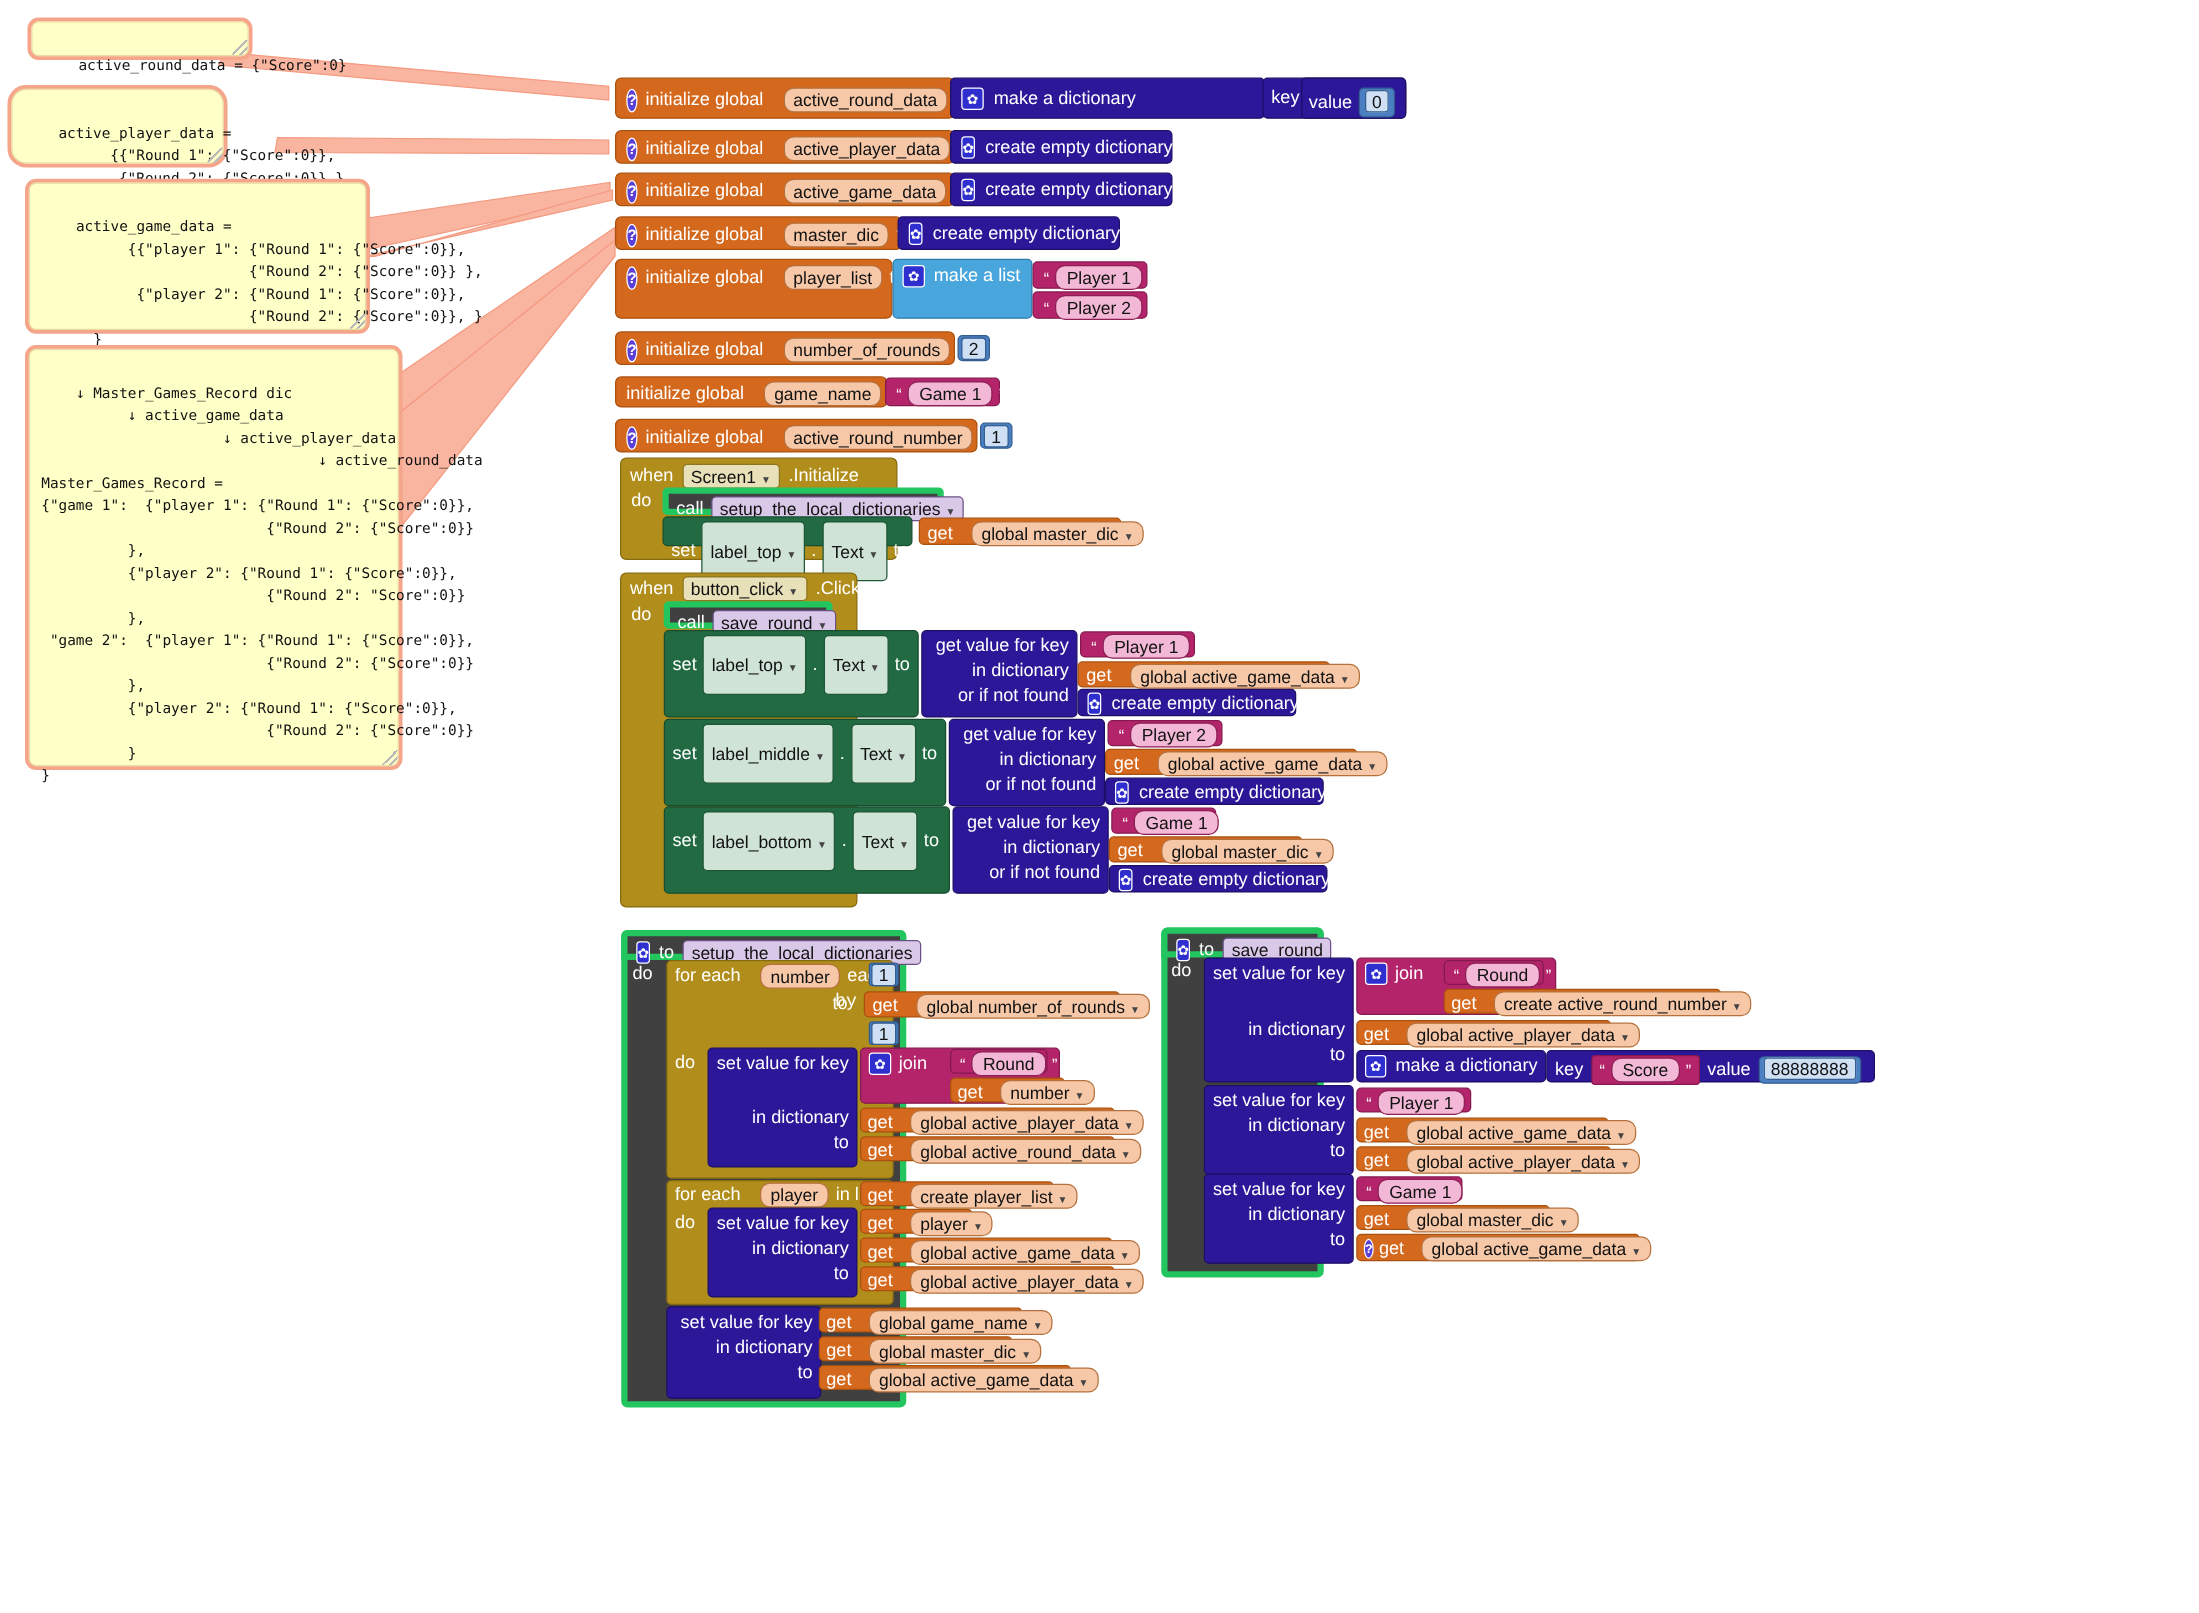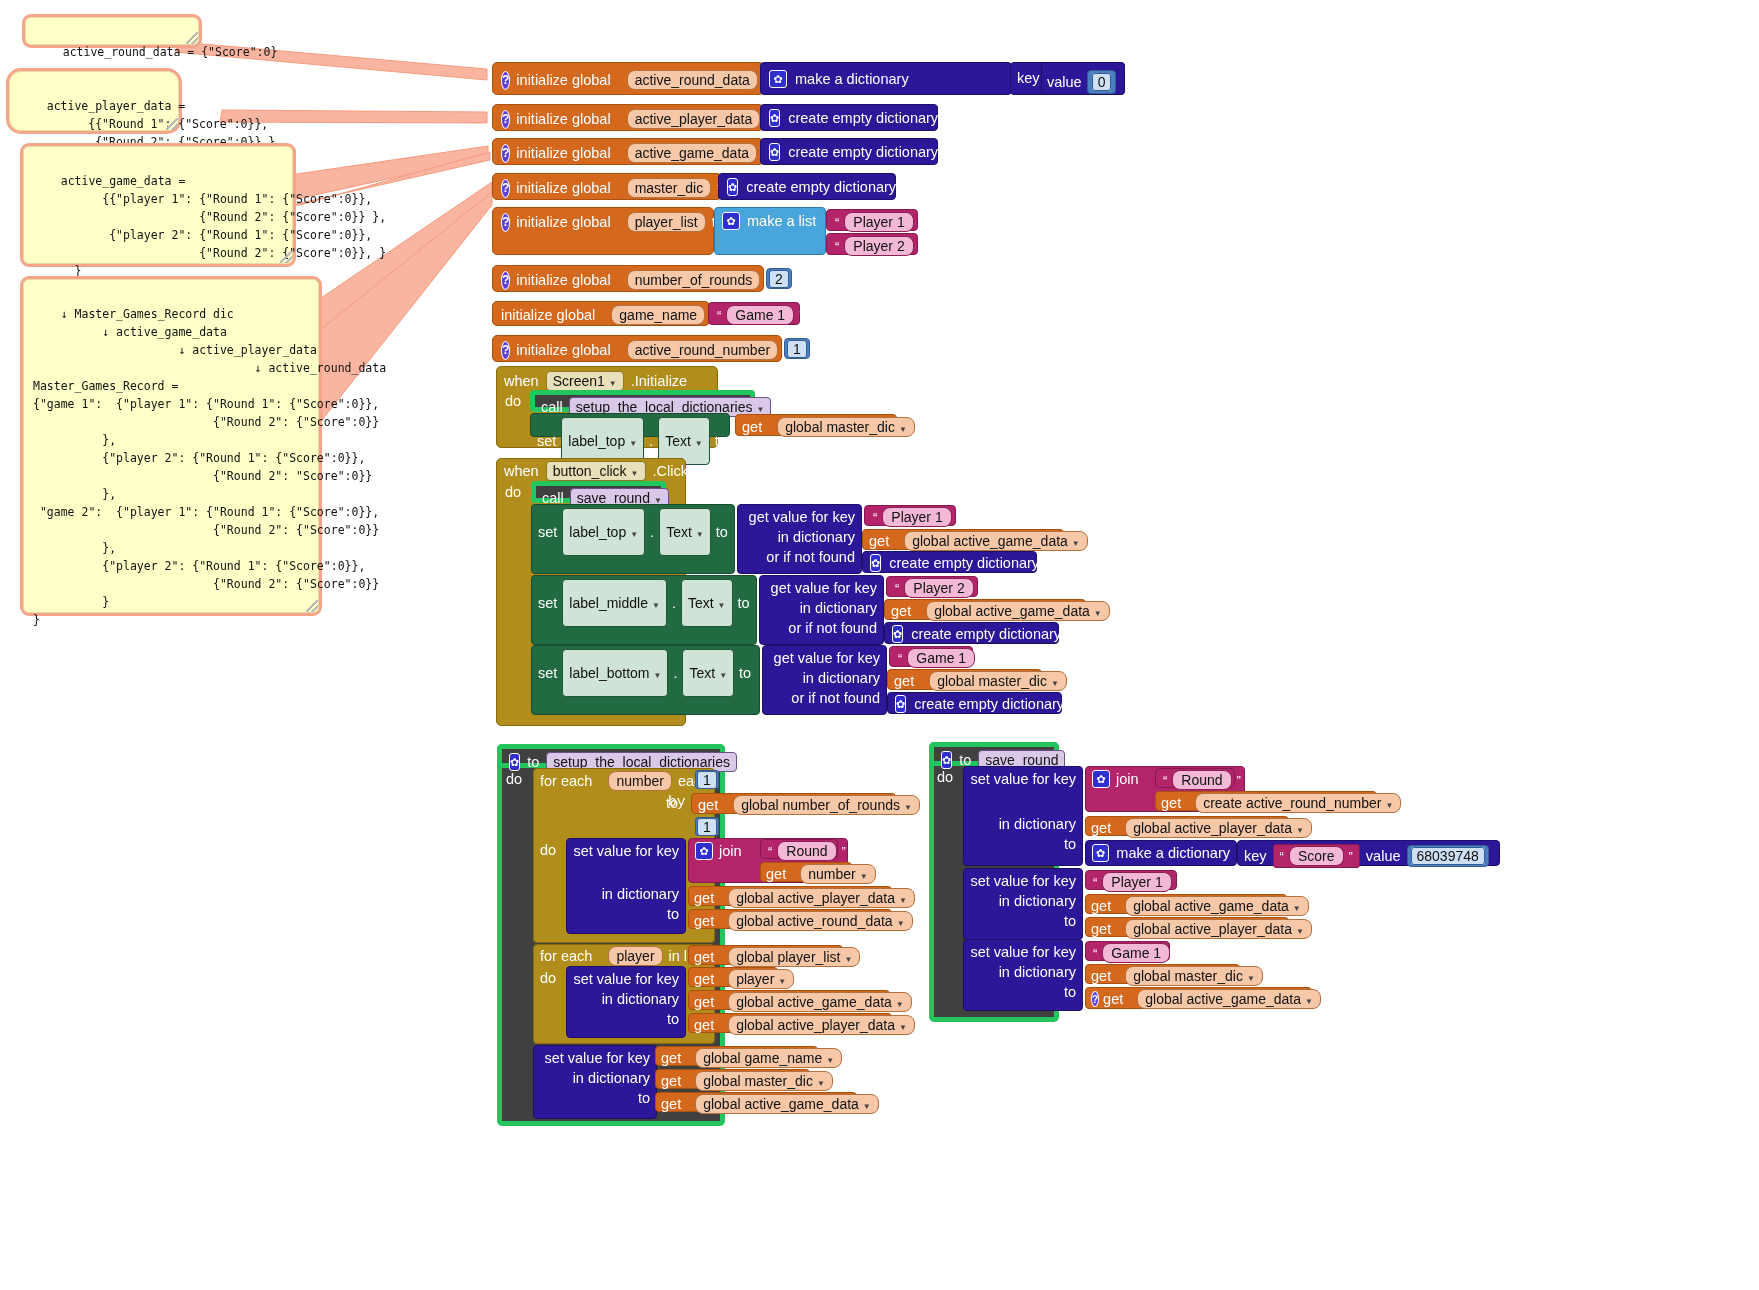--- a/index.html
+++ b/index.html
@@ -498,21 +498,21 @@
 
   <div class="blk b-loop" style="left:533px;top:944px;width:182px;height:100px;border-radius:4px;"></div>
   <div class="row" style="position:absolute;left:540px;top:946px;gap:6px;">
     <span class="lbl">for each</span>
     <span class="pill">player</span>
     <span class="lbl">in list</span>
   </div>
   <div class="blk b-var" style="left:688px;top:945px;width:155px;height:20px;border-radius:4px;">
     <div class="row" style="gap:4px;padding:1px 5px;">
       <span class="lbl">get</span>
-      <span class="pill"><span>global player_list</span><span class="caret">▼</span></span>
+      <span class="pill"><span>create player_list</span><span class="caret">▼</span></span>
     </div>
   </div>
   <span class="lbl" style="position:absolute;left:540px;top:970px;">do</span>
   <div class="blk b-dict" style="left:566px;top:966px;width:120px;height:72px;border-radius:4px;">
     <div style="padding:4px 6px;text-align:right;">
       <div class="lbl">set value for key</div>
       <div class="lbl" style="margin-top:4px;">in dictionary</div>
       <div class="lbl" style="margin-top:4px;">to</div>
     </div>
   </div>
@@ -612,21 +612,21 @@
   <div class="blk b-dict" style="left:1237px;top:840px;width:263px;height:26px;border-radius:4px;">
     <div class="row" style="gap:6px;padding:3px 6px;">
       <span class="lbl">key</span>
       <span class="blk b-txt" style="position:relative;border-radius:3px;padding:1px 3px;display:inline-flex;align-items:center;gap:2px;">
         <span class="quote">“</span>
         <span class="pill-t">Score</span>
         <span class="quote">”</span>
       </span>
       <span class="lbl">value</span>
       <span class="blk b-num" style="position:relative;border-radius:4px;padding:1px 3px;">
-        <span class="pill-num">68039748</span>
+        <span class="pill-num">88888888</span>
       </span>
     </div>
   </div>
 
   <div class="blk b-dict" style="left:963px;top:868px;width:120px;height:72px;border-radius:4px;">
     <div style="padding:4px 6px;text-align:right;">
       <div class="lbl">set value for key</div>
       <div class="lbl" style="margin-top:4px;">in dictionary</div>
       <div class="lbl" style="margin-top:4px;">to</div>
     </div>

